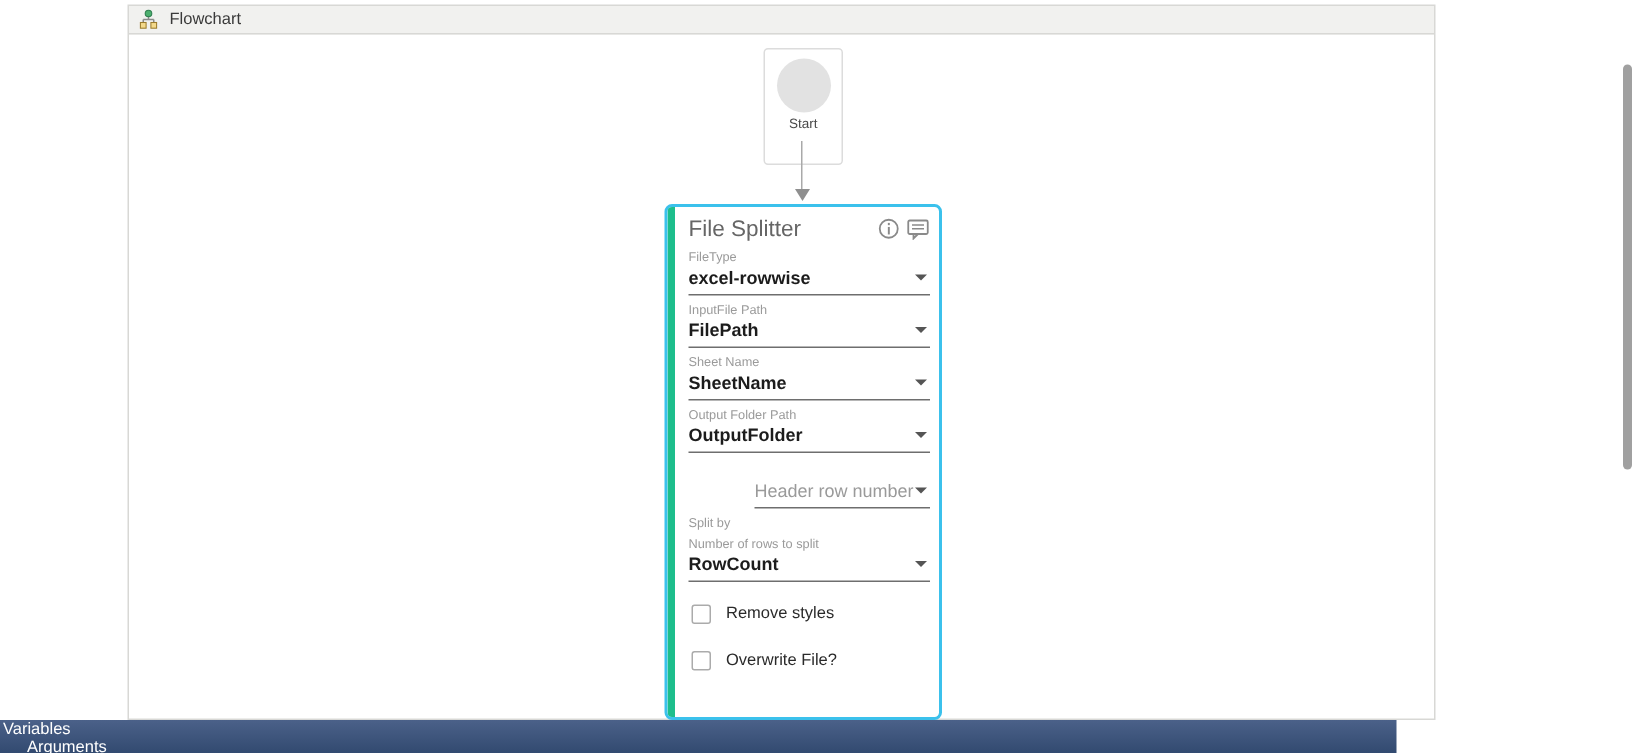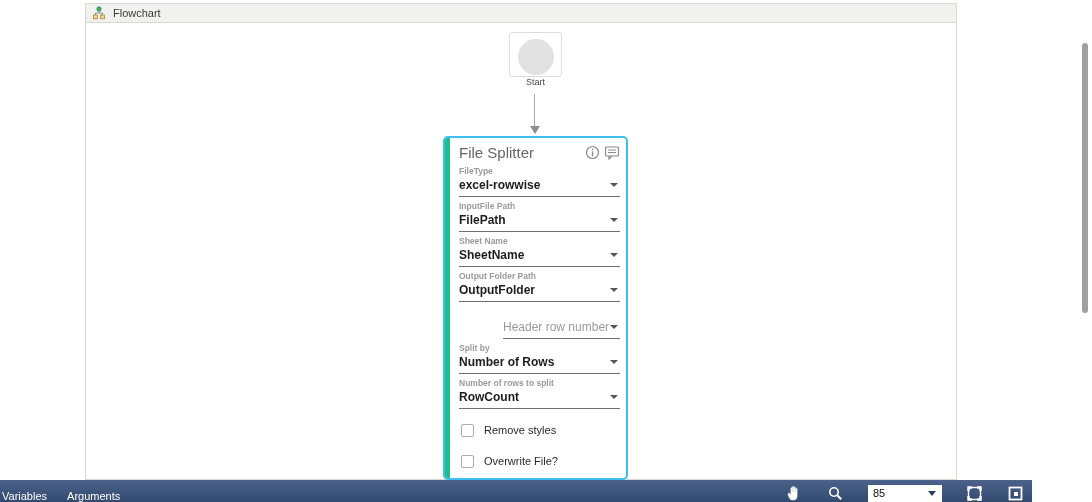--- a/index.html
+++ b/index.html
@@ -7,21 +7,21 @@
     font-family:"Liberation Sans", sans-serif; }
 
   
   .panel { position:absolute; left:85px; top:3px; width:872px; height:477px;
     border:1px solid #d8d8d5; background:#ffffff; }
   .panel-header { height:19px; background:#f1f1ef; border-bottom:1px solid #d8d8d5;
     display:flex; align-items:center; padding-left:6px; gap:7px; }
   .panel-title { font-size:11px; color:#3a3a3a; }
 
   
-  .start-node { position:absolute; left:509px; top:32px; width:53px; height:45px;
+  .start-node { position:absolute; left:509px; top:32px; width:53px; height:78px;
     background:#fff; border:1px solid #dcdcdc; border-radius:3px; text-align:center; }
   .start-circle { width:36px; height:36px; border-radius:50%; background:#e2e2e2;
     margin:6px auto 2px auto; }
   .start-label { font-size:9px; color:#4a4a4a; }
 
   
   .connector-line { position:absolute; left:534px; top:94px; width:1px; height:32px;
     background:#a9a9a9; }
   .connector-arrowhead { position:absolute; left:530px; top:126px; width:0; height:0;
     border-left:5px solid transparent; border-right:5px solid transparent;
@@ -31,21 +31,21 @@
   .card { position:absolute; left:443px; top:136px; width:185px; height:344px;
     background:#fff; border:2px solid #3bc1ec; border-radius:5px; overflow:hidden; }
   .card-accent { position:absolute; left:0; top:0; bottom:0; width:5px; background:#1dbe8c; }
   .card-content { position:absolute; left:5px; top:0; right:0; bottom:0;
     padding:4px 6px 0 9px; }
   .card-title-row { display:flex; align-items:center; height:20px; margin-bottom:2px; }
   .card-title { font-size:15px; color:#666666; flex:1; }
   .card-header-icons { display:flex; gap:4px; align-items:center; }
 
   .field { margin-top:4px; }
-  .field-label { font-size:8.5px; color:#9a9a9a; height:10px; line-height:10px;font-weight:bold; }
+  .field-label { font-size:8.5px; color:#9a9a9a; height:10px; line-height:10px; }
   .field-row { display:flex; align-items:center; border-bottom:1px solid #6e6e6e;
     padding:2px 2px 4px 0; }
   .field-value { flex:1; font-size:12px; font-weight:bold; color:#1c1c1c;
     white-space:nowrap; overflow:hidden; }
   .caret { width:0; height:0; border-left:4px solid transparent;
     border-right:4px solid transparent; border-top:4px solid #555; }
   .field.placeholder { margin-top:16px;margin-left:44px; }
   .field.placeholder .field-value { color:#9a9a9a; font-weight:normal; }
 
   .checkbox-row { display:flex; gap:10px; margin-top:15px;
@@ -53,23 +53,23 @@
   .checkbox-row.second { margin-top:18px; }
   .checkbox-box { width:13px; height:13px; border:1px solid #ababab; border-radius:2px;
     background:#fff; }
   .checkbox-label { font-size:11px; color:#2a2a2a; }
 
   
   .v-scrollbar-thumb { position:absolute; left:1082px; top:43px; width:6px; height:270px;
     background:#a0a0a0; border-radius:3px; }
 
   
-  .statusbar { position:absolute; left:0; bottom:0; width:1032px; height:22px;
-    background:linear-gradient(#4b6189, #324a70); display:flex; align-items:flex-end;
-    color:#ffffff; }
+  .statusbar { position:absolute; left:0; bottom:0; width:931px; height:22px;
+    background:linear-gradient(#4b6189, #324a70); display:flex; align-items:flex-start;
+    color:#ffffff;flex-direction:column; }
   .statusbar-tab { font-size:11px; color:#fff; padding:0 2px; cursor:default; }
   .statusbar-tab.arguments { margin-left:16px; }
   .statusbar-right { margin-left:auto; display:flex; align-items:center; gap:24px;
     padding-right:8px; }
   .zoom-select { width:74px; height:17px; background:#fff; display:flex;
     align-items:center; }
   .zoom-value { flex:1; font-size:11px; color:#111; padding-left:5px; }
   .zoom-caret { width:0; height:0; border-left:4px solid transparent;
     border-right:4px solid transparent; border-top:5px solid #2c3f63; margin-right:6px; }
   .sb-icon { display:flex; align-items:center; justify-content:center; }
@@ -159,24 +159,20 @@
     <div class="field placeholder">
 
       <div class="field-row">
         <span class="field-value">Header row number</span>
         <span class="caret"></span>
       </div>
     </div>
 
     <div class="field">
       <div class="field-label">Split by</div>
-      <div class="field-row">
-        <span class="field-value">Number of Rows</span>
-        <span class="caret"></span>
-      </div>
     </div>
 
     <div class="field">
       <div class="field-label">Number of rows to split</div>
       <div class="field-row">
         <span class="field-value">RowCount</span>
         <span class="caret"></span>
       </div>
     </div>
 

